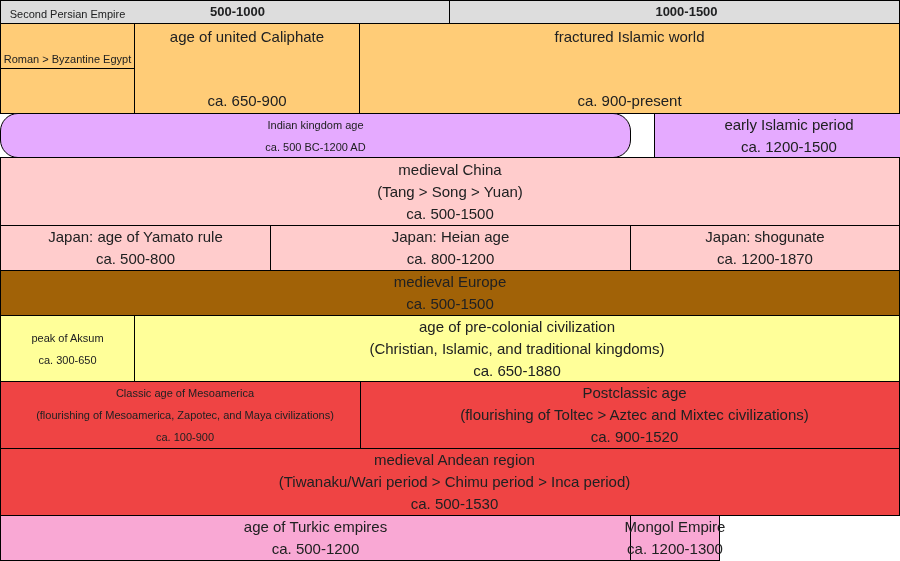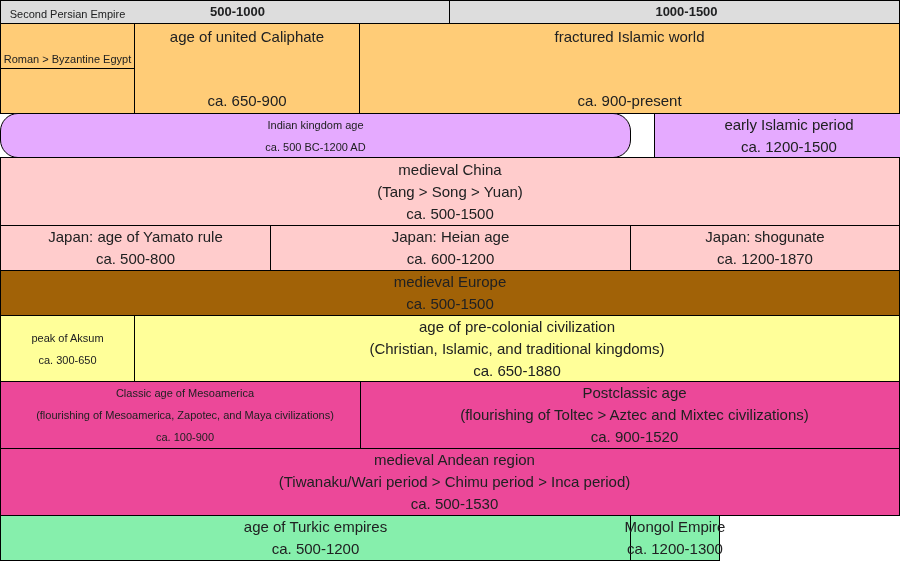--- a/index.html
+++ b/index.html
@@ -9,22 +9,22 @@
           display: flex; flex-direction: column; align-items: center; justify-content: center;
           text-align: center; font-size: 15px; line-height: 22px; }
   .cell.small { font-size: 11px; }
   .cell span { display: block; white-space: nowrap; }
   .hdr { background: #dddddd; font-weight: bold; font-size: 13px; padding-left: 24px; }
   .orange { background: #ffcc77; gap: 42px; }
   .purple { background: #e5aaff; }
   .pink { background: #ffcccc; }
   .blue { background: #a16207; }
   .yellow { background: #ffff99; }
-  .green { background: #ec4899; padding-left: 9px; }
-  .grey { background: #86efac; }
+  .green { background: #ef4444; padding-left: 9px; }
+  .grey { background: #f9a8d4; }
 </style>
 </head>
 <body>
 
 <div class="cell hdr" style="left:0;top:0;width:451px;height:24px;">
   <span>500-1000</span>
 </div>
 <div class="cell hdr" style="left:449px;top:0;width:451px;height:24px;">
   <span>1000-1500</span>
 </div>
@@ -60,21 +60,21 @@
   <span>(Tang &gt; Song &gt; Yuan)</span>
   <span>ca. 500-1500</span>
 </div>
 
 <div class="cell pink" style="left:0;top:225px;width:271px;height:46px;">
   <span>Japan: age of Yamato rule</span>
   <span>ca. 500-800</span>
 </div>
 <div class="cell pink" style="left:270px;top:225px;width:361px;height:46px;">
   <span>Japan: Heian age</span>
-  <span>ca. 600-1200</span>
+  <span>ca. 800-1200</span>
 </div>
 <div class="cell pink" style="left:630px;top:225px;width:270px;height:46px;">
   <span>Japan: shogunate</span>
   <span>ca. 1200-1870</span>
 </div>
 
 <div class="cell blue" style="left:0;top:270px;width:900px;height:46px;">
   <span>medieval Europe</span>
   <span>ca. 500-1500</span>
 </div>

